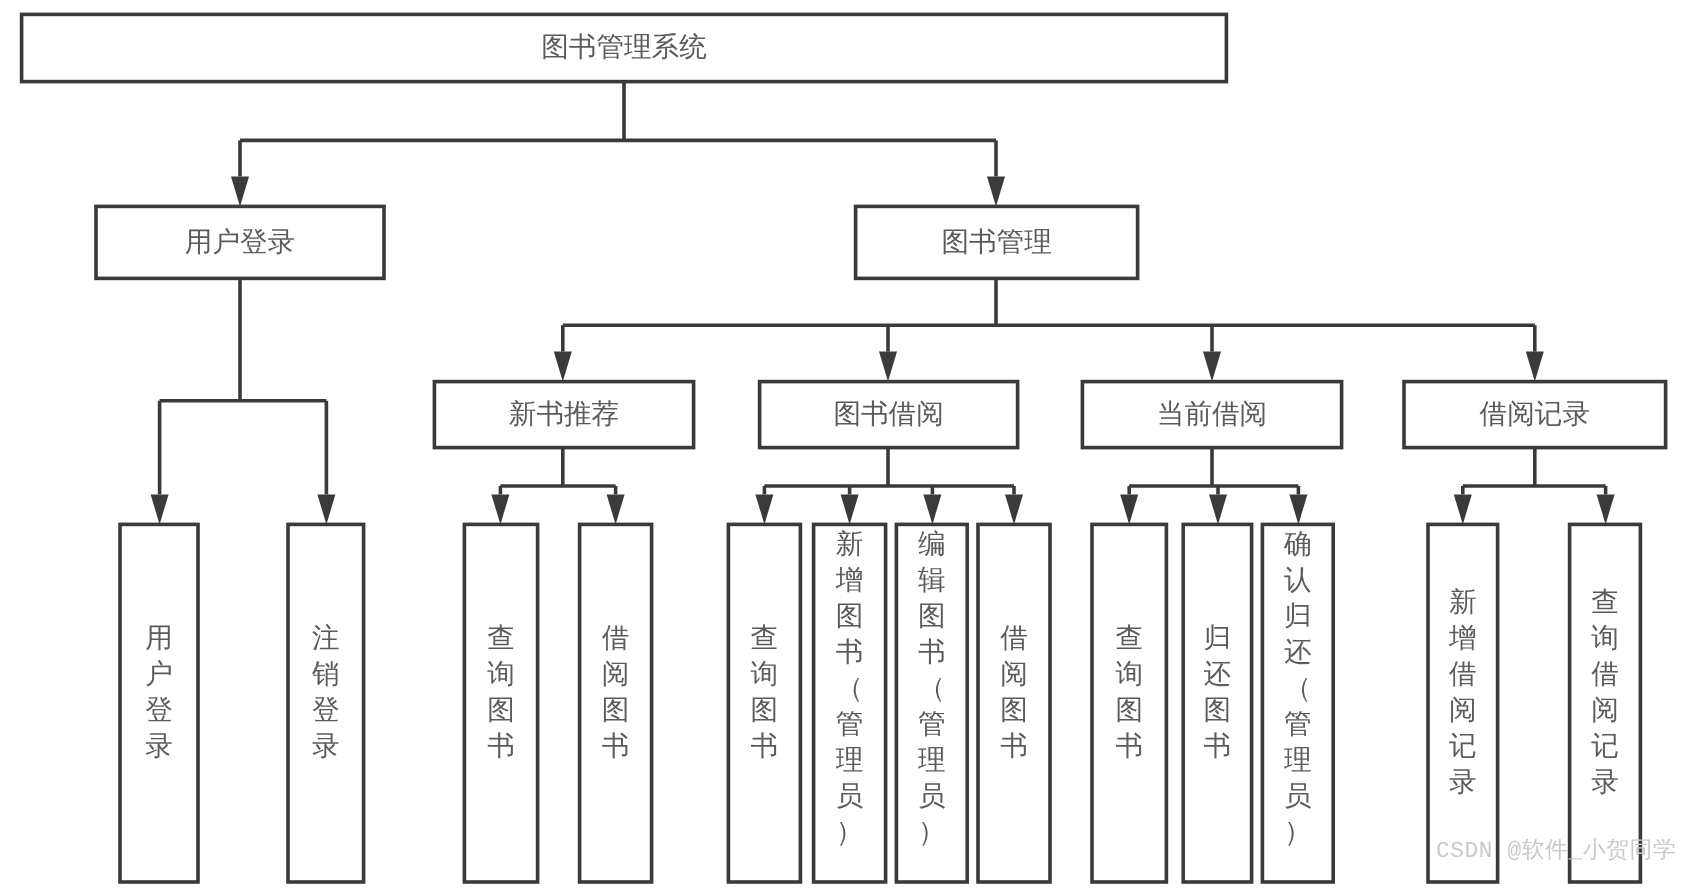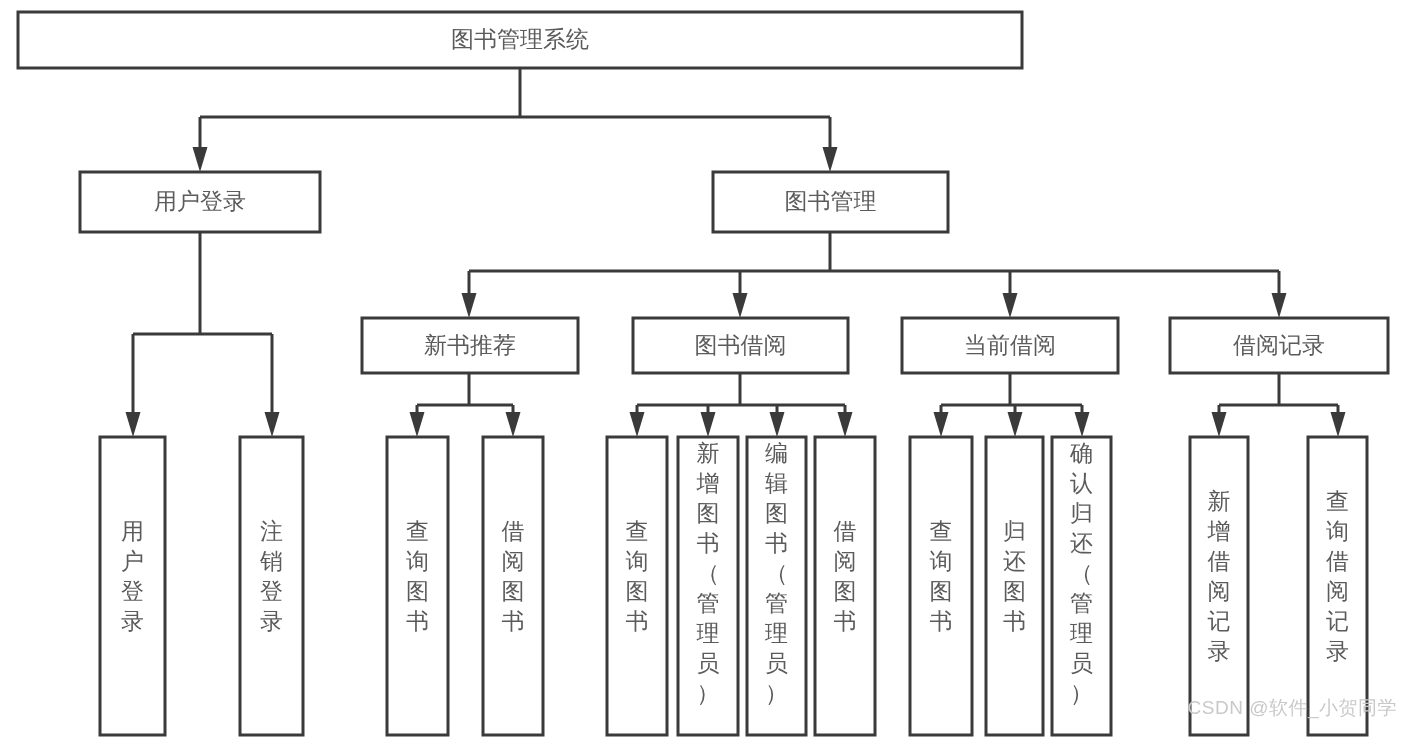--- a/index.html
+++ b/index.html
@@ -54,21 +54,21 @@
     font-family: "Liberation Sans", "DejaVu Sans", sans-serif;
     font-size: 23px;
     text-anchor: middle;
   }
   .watermark {
     position: absolute;
     right: 8px;
     bottom: 6px;
     color: #c9c9c9;
     font-size: 19px;
-    font-family: Liberation Sans, sans-serif;
+    font-family: Liberation Mono, monospace;
     letter-spacing: 0.5px;
     white-space: nowrap;
     pointer-events: none;
   }
 </style>
 </head>
 <body>
 
 <div id="diagram-root">
   <svg id="tree-svg" viewBox="0 0 1405 747" xmlns="http://www.w3.org/2000/svg">

